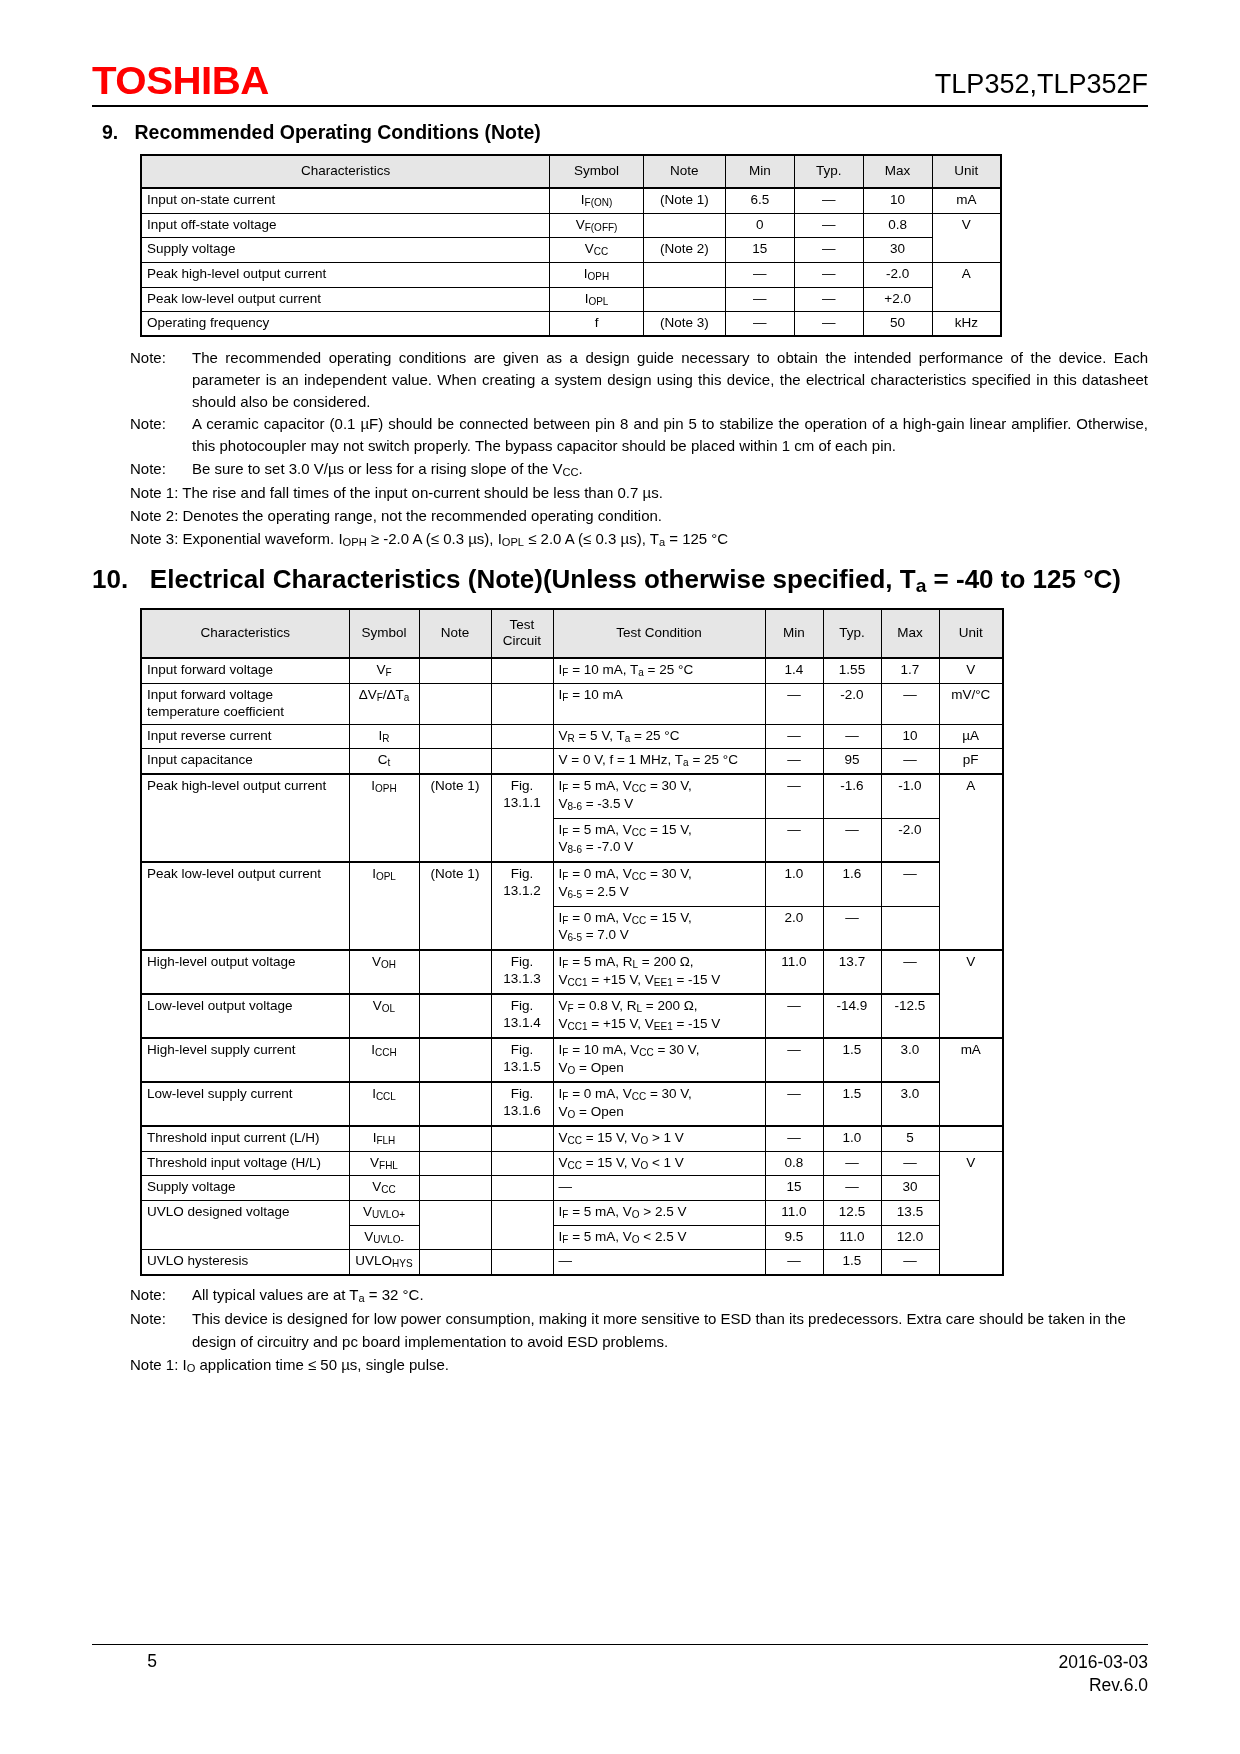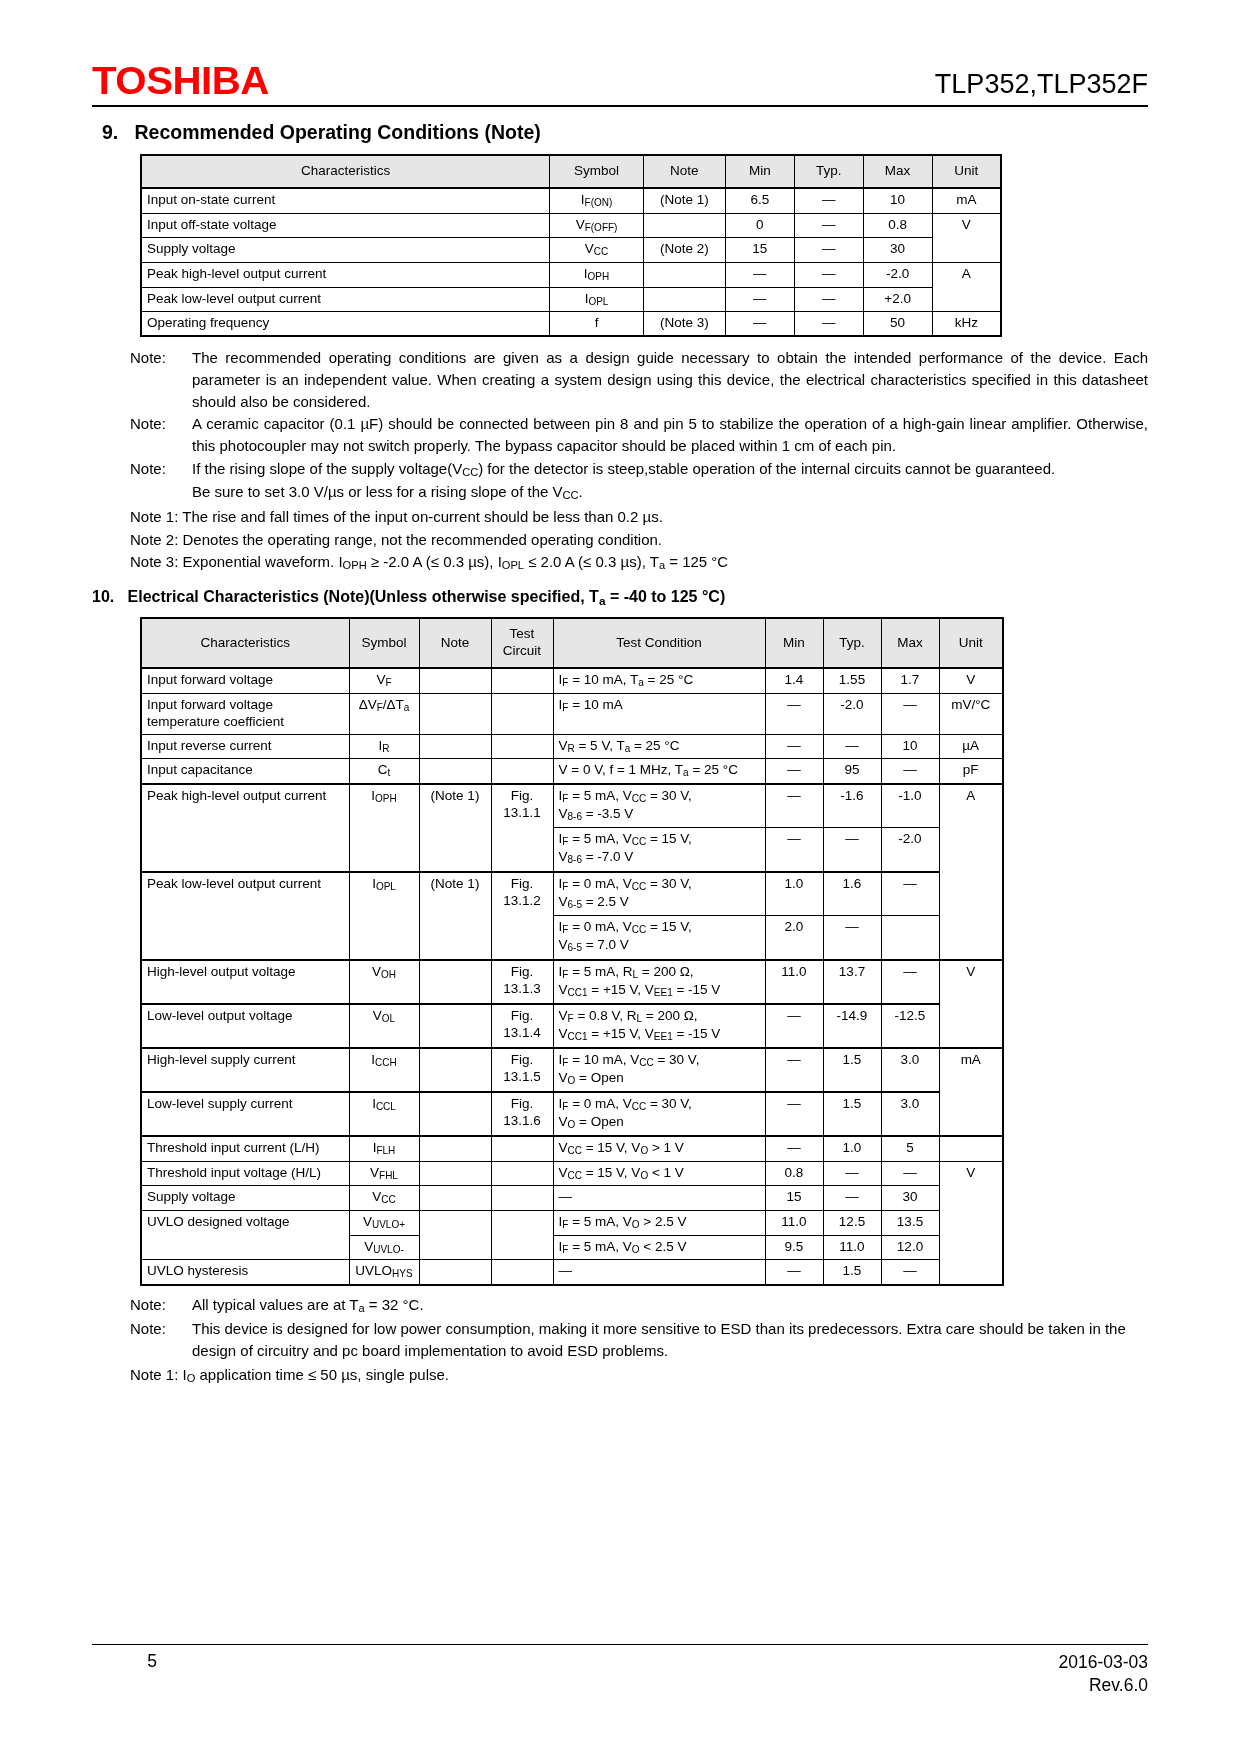--- a/index.html
+++ b/index.html
@@ -20,21 +20,21 @@
     color:#ff0000;font-weight:bold;font-size:38px;letter-spacing:-0.5px;
     font-family:"Liberation Sans", sans-serif;
     line-height:1;transform:scaleX(1.06);transform-origin:left bottom;
   }
   .partno{font-size:27px;letter-spacing:0px;line-height:1;padding-bottom:2px;}
   .hdr-rule{border-bottom:2.5px solid #000;margin-top:5px;}
   
   .sect{
     font-size:19.5px;font-weight:bold;margin:14px 0 10px 10px;
   }
-  .sect.s10{margin-left:0px;font-size:16px;}
+  .sect.s10{margin-left:0px;font-size:26px;}
   .sect .num{display:inline-block;}
   
   table{
     border-collapse:collapse;
     font-size:13.5px;
     table-layout:fixed;
   }
   .tbl1{width:862px;margin-left:48px;}
   .tbl2{width:862px;margin-left:48px;}
   th,td{
@@ -181,25 +181,24 @@
       <div class="lbl">Note:</div>
       <div class="txt">The recommended operating conditions are given as a design guide necessary to obtain the intended performance of the device. Each parameter is an independent value. When creating a system design using this device, the electrical characteristics specified in this datasheet should also be considered.</div>
     </div>
     <div class="noterow">
       <div class="lbl">Note:</div>
       <div class="txt">A ceramic capacitor (0.1 µF) should be connected between pin 8 and pin 5 to stabilize the operation of a high-gain linear amplifier. Otherwise, this photocoupler may not switch properly. The bypass capacitor should be placed within 1 cm of each pin.</div>
     </div>
     <div class="noterow">
       <div class="lbl">Note:</div>
       <div class="txt nj">
-        <div class="noteline">If the rising slope of the supply voltage(V<sub>CC</sub>) for the detector is steep,stable operation of the internal circuits cannot be guaranteed.</div>
         <div class="noteline"><span>Be sure to set 3.0 V/µs or less for a rising slope of the V</span><sub>CC</sub><span>.</span></div>
       </div>
     </div>
-    <div class="noteline">Note 1: The rise and fall times of the input on-current should be less than 0.2 µs.</div>
+    <div class="noteline">Note 1: The rise and fall times of the input on-current should be less than 0.7 µs.</div>
     <div class="noteline">Note 2: Denotes the operating range, not the recommended operating condition.</div>
     <div class="noteline"><span>Note 3: Exponential waveform. I</span><sub>OPH</sub><span> ≥ -2.0 A (≤ 0.3 µs), I</span><sub>OPL</sub><span> ≤ 2.0 A (≤ 0.3 µs), T</span><sub>a</sub><span> = 125 °C</span></div>
   </div>
 
   <div class="sect s10">
     <span class="num">10.</span>
     &nbsp;
     <span>Electrical Characteristics (Note)(Unless otherwise specified, T</span><sub>a</sub><span> = -40 to 125 °C)</span>
   </div>
 

